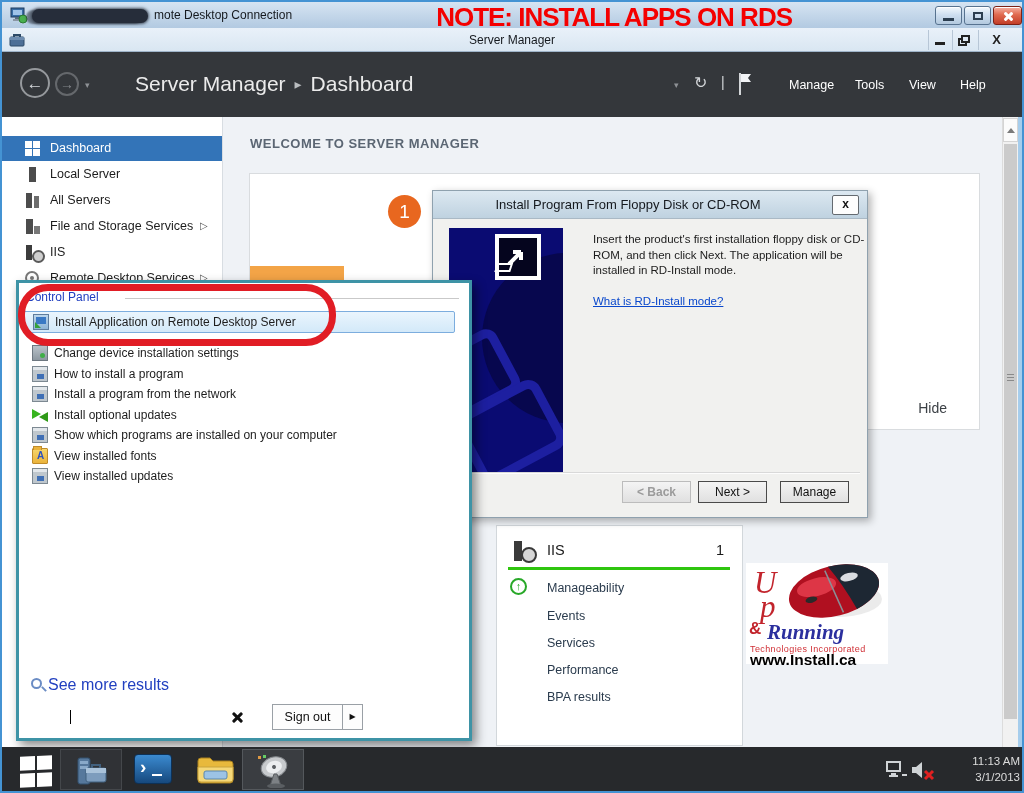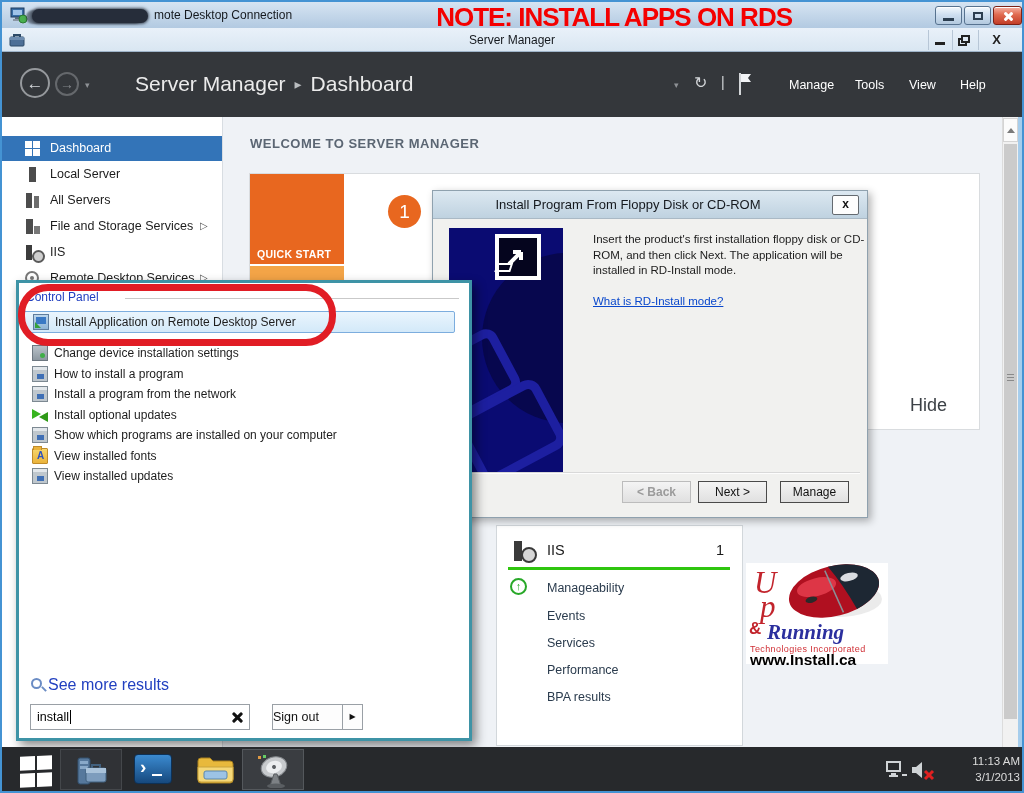--- a/index.html
+++ b/index.html
@@ -75,21 +75,21 @@
              background:#eff2f6; border-left:1px solid #d8dde2; }
   .welcome-h { position:absolute; left:248px; top:134px; font-size:13px; font-weight:bold;
                letter-spacing:.5px; color:#5b6673; }
   .welcome-tile { position:absolute; left:247px; top:171px; width:731px; height:257px;
                   background:#fff; border:1px solid #d9dcdf; }
   .qs-tile { position:absolute; left:0; top:0; width:94px; height:90px; background:#e8671f; }
   .qs-label { position:absolute; left:7px; top:74px; color:#fff; font-size:10.5px; font-weight:bold; letter-spacing:.3px; }
   .wn-tile { position:absolute; left:0; top:92px; width:94px; height:163px; background:#f3a447; }
   .step-badge { position:absolute; left:138px; top:21px; width:33px; height:33px; border-radius:50%;
                 background:#e8671f; color:#fff; font-size:19px; text-align:center; line-height:33px; }
-  .hide-link { position:absolute; right:32px; bottom:13px; font-size:18px; color:#3c4146; }
+  .hide-link { position:absolute; right:32px; bottom:13px; font-size:14px; color:#3c4146; }
 
   
   .vscroll { position:absolute; left:1000px; top:115px; width:16px; height:630px; background:#f1f1f1; border-left:1px solid #dcdcdc; }
   .vs-up { position:absolute; left:0px; top:1px; width:15px; height:24px; background:#fbfbfb; border:1px solid #d4d4d4; }
   .vs-up-tri { position:absolute; left:3px; top:9px; width:0; height:0;
                border-left:4px solid transparent; border-right:4px solid transparent; border-bottom:5px solid #7a7a7a; }
   .vs-thumb { position:absolute; left:1px; top:27px; width:13px; height:575px; background:#cbcbcb; }
   .vs-grip { position:absolute; left:3px; top:230px; width:7px; height:8px;
              background:repeating-linear-gradient(#8a8a8a 0 1px, transparent 1px 3px); }
   .blue-strip-r { position:absolute; left:1016px; top:115px; width:4px; height:630px; background:#a6cdec; }
@@ -171,21 +171,21 @@
   .sp-seemore-ico::after { content:""; position:absolute; left:8px; top:8px; width:6px; height:2px;
             background:#6b8cc4; transform:rotate(45deg); }
   .sp-seemore { position:absolute; left:29px; top:393px; font-size:16px; color:#2240c0; cursor:pointer; }
   .sp-input { position:absolute; left:11px; top:421px; width:220px; height:26px; border:1px solid #9aa0a6;
               background:#fff; font-size:12.5px; padding:4px 24px 4px 6px; font-family:"Liberation Sans",sans-serif; color:#000; }
   .sp-caret { position:absolute; left:51px; top:427px; width:1px; height:14px; background:#000; }
   .sp-clear { position:absolute; left:213px; top:429px; width:11px; height:11px; cursor:pointer; }
   .sp-clear::before,.sp-clear::after { content:""; position:absolute; left:4px; top:-1px; width:3px; height:13px; background:#111; border-radius:1px; }
   .sp-clear::before { transform:rotate(45deg);} .sp-clear::after { transform:rotate(-45deg);}
   .sp-signout { position:absolute; left:253px; top:421px; width:71px; height:26px; background:#fdfdfd;
-                border:1px solid #9aa0a6; font-size:12.5px; line-height:24px; color:#111; cursor:pointer; }
+                border:1px solid #9aa0a6; text-align:center; font-size:12.5px; line-height:24px; color:#111; cursor:pointer; }
   .sp-signarrow { position:absolute; left:323px; top:421px; width:21px; height:26px; background:#fdfdfd;
                 border:1px solid #9aa0a6; text-align:center; font-size:8px; line-height:24px; color:#111; cursor:pointer; }
   .red-ring { position:absolute; left:16px; top:282px; width:318px; height:62px; border:7px solid #e11d25;
               border-radius:30px; z-index:60; pointer-events:none; }
 
   
   .taskbar { position:absolute; left:0; top:745px; width:1020px; height:45px; background:#27292c; z-index:70; }
   .tb-btn { position:absolute; top:2px; width:62px; height:41px; }
   .tb-btn.framed { background:#303236; border:1px solid #44474b; }
   .tb-btn.active { background:#3a3d41; border:1px solid #54585c; }
@@ -294,23 +294,20 @@
       <span class="si-icon ico-rds"></span>
       <span class="si-label">Remote Desktop Services</span>
       <span class="si-arrow">▷</span>
     </div>
   </div>
 
   <div class="content"></div>
   <div class="welcome-h">WELCOME TO SERVER MANAGER</div>
 
   <div class="welcome-tile">
-    <div class="qs-tile">
-      <span class="qs-label">QUICK START</span>
-    </div>
     <div class="wn-tile"></div>
     <div class="step-badge">1</div>
     <span class="hide-link">Hide</span>
   </div>
 
   <div class="vscroll">
     <div class="vs-up">
         <span class="vs-up-tri"></span>
       </div>
     <div class="vs-thumb">
@@ -413,21 +410,20 @@
       <span class="sp-label">View installed fonts</span>
     </div>
     <div class="sp-row" style="top:183px">
       <span class="sp-ico ico-program"></span>
       <span class="sp-label">View installed updates</span>
     </div>
 
     <span class="sp-seemore-ico"></span>
     <span class="sp-seemore">See more results</span>
 
-    <input class="sp-input" value="install" style="">
     <span class="sp-caret"></span>
     <span class="sp-clear"></span>
     <span class="sp-signout">Sign out</span>
     <span class="sp-signarrow">▶</span>
   </div>
 
   <div class="red-ring"></div>
 
   <div class="taskbar">
     <div class="tb-btn" style="left:4px;width:52px">

